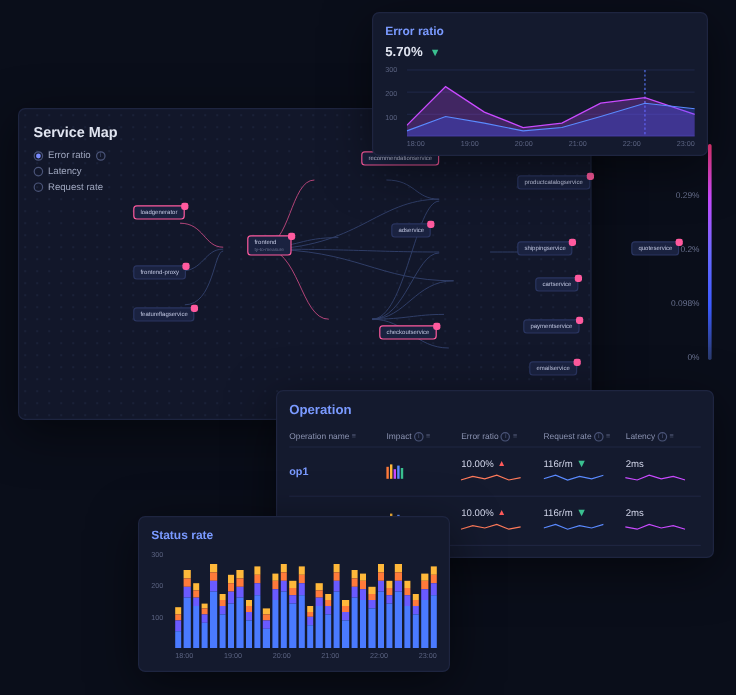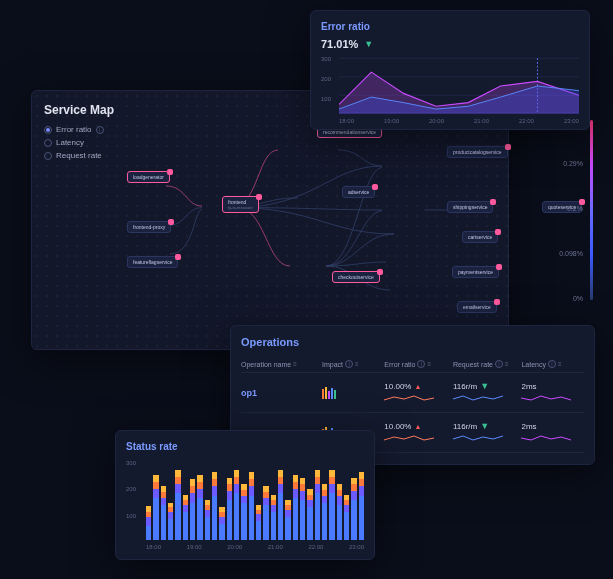--- a/index.html
+++ b/index.html
@@ -1,18 +1,18 @@
 <!DOCTYPE html>
 <html><head>
 <meta charset="utf-8">
 <style>
 *{margin:0;padding:0;box-sizing:border-box;font-family:-apple-system,BlinkMacSystemFont,'Segoe UI',sans-serif}
 body{background:#0a0e1a;width:613px;height:579px;position:relative;overflow:hidden;color:#a0a8c0}
 .panel{position:absolute;background:#141a2e;border:1px solid #1e2540;border-radius:6px;box-shadow:0 10px 40px rgba(0,0,0,.5)}
-.service-map{left:31px;top:90px;width:478px;height:260px;padding:12px;background:#12172a;background-image:radial-gradient(circle,#1a2138 1px,transparent 1px);background-size:10px 10px}
+.service-map{left:15px;top:90px;width:478px;height:260px;padding:12px;background:#12172a;background-image:radial-gradient(circle,#1a2138 1px,transparent 1px);background-size:10px 10px}
 .service-map-title{color:#e0e4f0;font-size:12px;font-weight:600;margin-bottom:8px}
 .radio-group{display:flex;flex-direction:column;gap:4px;font-size:8px}
 .radio-item{display:flex;align-items:center;gap:4px;cursor:pointer}
 .radio-circle{width:8px;height:8px;border:1px solid #4a5478;border-radius:50%;display:inline-flex;align-items:center;justify-content:center}
 .radio-circle.active::after{content:'';width:4px;height:4px;background:#7a8bff;border-radius:50%}
 .info-icon{width:8px;height:8px;border:1px solid #4a5478;border-radius:50%;font-size:6px;display:inline-flex;align-items:center;justify-content:center;color:#4a5478}
 .nodes-area{position:absolute;left:90px;top:30px;right:10px;bottom:10px}
 .node{position:absolute;background:#1a2240;border:1px solid #2a3560;border-radius:3px;padding:2px 5px;font-size:5px;color:#c0c6e0;white-space:nowrap}
 .node.pink{border-color:#ff5a9e}
 .node-icon{position:absolute;right:-4px;top:-3px;width:6px;height:6px;background:#ff5a9e;border-radius:2px}
@@ -110,21 +110,21 @@
 <div class="color-scale"></div>
 <div class="scale-label" style="top:118px">0.39%</div>
 <div class="scale-label" style="top:160px">0.29%</div>
 <div class="scale-label" style="top:205px">0.2%</div>
 <div class="scale-label" style="top:250px">0.098%</div>
 <div class="scale-label" style="top:295px">0%</div>
 
 <div class="panel error-panel">
   <div class="error-title">Error ratio</div>
   <div class="error-value">
-    <span>71.01%</span>
+    <span>5.70%</span>
     <span class="down-arrow">▼</span>
   </div>
   <div class="chart-area">
     <div class="y-label" style="top:0">300</div>
     <div class="y-label" style="top:20px">200</div>
     <div class="y-label" style="top:40px">100</div>
     <svg viewBox="0 0 260 60" style="position:absolute;left:18px;top:0;width:240px;height:60px">
       <g stroke="#2a3560" stroke-width=".5">
         <line x1="0" y1="0" x2="260" y2="0"></line>
           <line x1="0" y1="20" x2="260" y2="20"></line>
@@ -142,21 +142,21 @@
     <span>18:00</span>
     <span>19:00</span>
     <span>20:00</span>
     <span>21:00</span>
     <span>22:00</span>
     <span>23:00</span>
   </div>
 </div>
 
 <div class="panel ops-panel">
-  <div class="ops-title">Operations</div>
+  <div class="ops-title">Operation</div>
   <div class="ops-table">
     <div class="ops-header">
       <div class="col-head">
           <span>Operation name</span>
           <span class="filter-icon">≡</span>
         </div>
       <div class="col-head">
           <span>Impact</span>
           <span class="info-icon">i</span>
           <span class="filter-icon">≡</span>

